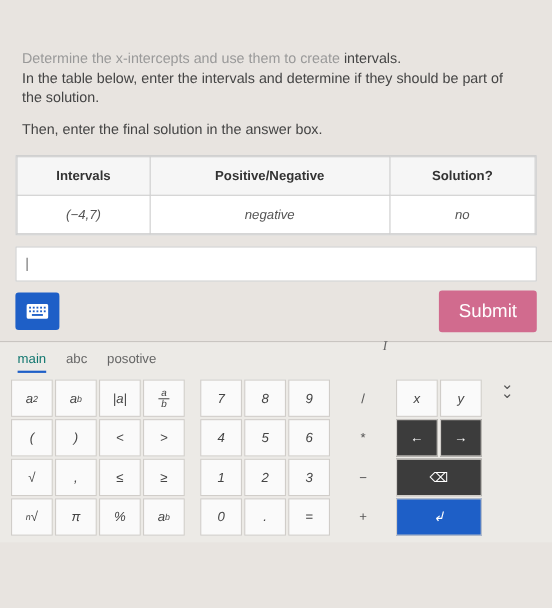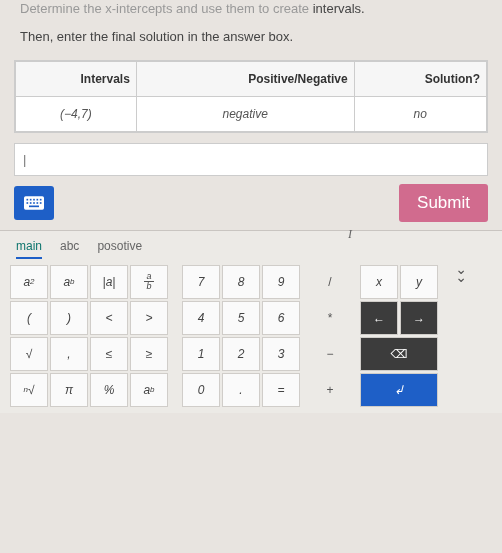--- a/index.html
+++ b/index.html
@@ -9,20 +9,21 @@
     width: 502px;
     height: 553px;
     overflow: hidden;
     color: #333;
   }
   .instructions {
     padding: 0 37px 8px 20px;
     font-size: 13px;
     line-height: 1.4;
     color: #444;
+    margin-top: 44px;
   }
   .instructions .faded { color: #999; }
   .table-wrap {
     margin: 6px 14px;
     background: #fff;
     border: 1px solid #ccc;
   }
   table.data {
     width: 100%;
     border-collapse: collapse;
@@ -34,21 +35,20 @@
     text-align: center;
     font-style: italic;
     color: #555;
   }
   table.data th {
     font-style: normal;
     font-weight: bold;
     background: #f6f6f6;
     color: #333;
     font-size: 12px;
-    text-align: right;
   }
   .answer-row {
     margin: 10px 14px 0 14px;
     background: #fff;
     border: 1px solid #ccc;
     padding: 6px 8px;
   }
   .answer-input {
     width: 100%;
     border: none;
@@ -142,20 +142,21 @@
   .chev span { line-height: 8px; }
   .frac { display:inline-flex; flex-direction:column; align-items:center; font-size:9px; font-style:italic; line-height:9px;}
   .frac .n { border-bottom:1px solid #555; padding:0 2px;}
 </style>
 </head>
 <body>
 
 <div class="instructions">
   <p><span class="faded">Determine the x-intercepts and use them to create</span>
   <span>intervals.</span></p>
+  <p>In the table below, enter the intervals and determine if they should be part of the solution.</p>
   <p style="margin-top:10px">Then, enter the final solution in the answer box.</p>
 </div>
 
 <div class="table-wrap">
   <table class="data">
     <thead>
       <tr>
         <th>Intervals</th>
         <th>Positive/Negative</th>
         <th>Solution?</th>

